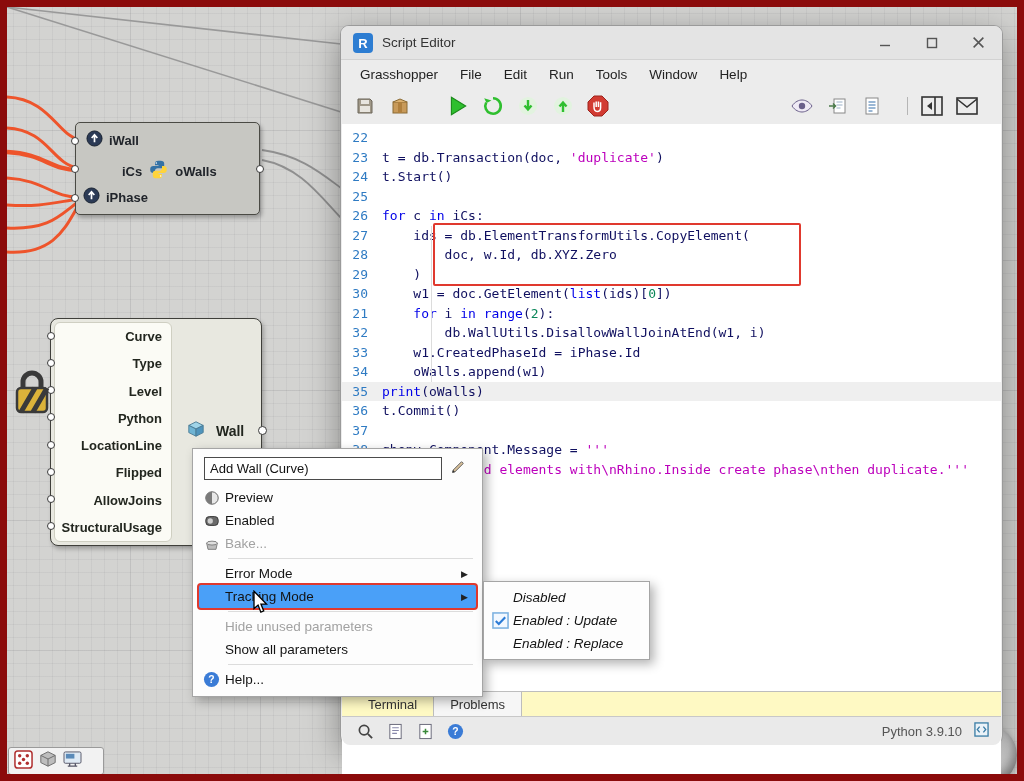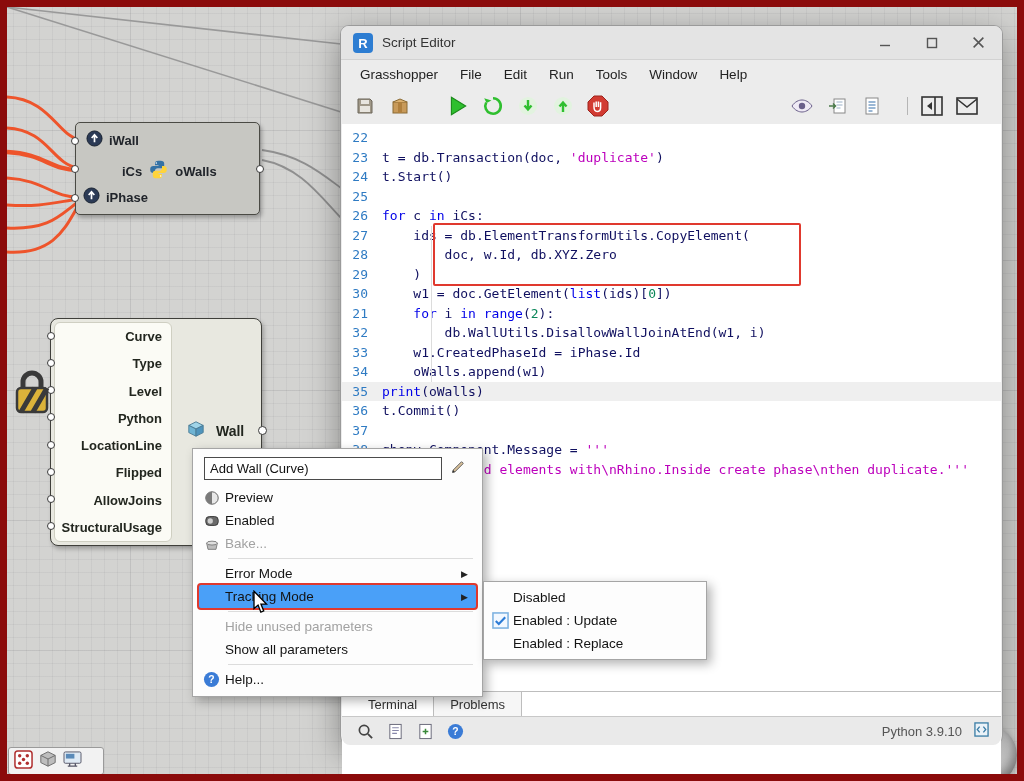--- a/index.html
+++ b/index.html
@@ -72,21 +72,21 @@
   .ct { white-space:pre; }
   .tk-d { color:#101060; }
   .tk-k { color:#0000e8; }
   .tk-s { color:#bc00bc; }
   .tk-num { color:#098658; }
   .indent-guide { position:absolute; left:89px; top:102px; width:1px; height:156px; background:#dcdcdc; }
   .red-box { position:absolute; left:91px; top:99px; width:368px; height:63px;
     border:2px solid #e0392e; border-radius:2px; pointer-events:none; }
 
   
-  .panel-tabs { position:absolute; left:1px; right:1px; top:665px; height:25px; background:#ffffff;
+  .panel-tabs { position:absolute; left:1px; right:1px; top:665px; height:25px; background:#fef9c3;
     border-top:1px solid #bdbdbd; display:flex; align-items:stretch; padding-left:10px; }
   .tab { display:flex; align-items:center; padding:0 16px; font-size:13px; color:#333; }
   .tab.active { background:#f6f6f6; border-left:1px solid #bdbdbd; border-right:1px solid #bdbdbd; }
   .tab.dim { color:#8a8a8a;margin-top:45px; }
   .bottombar { position:absolute; left:1px; right:1px; top:690px; height:29px; background:#eaeaea;
     border-top:1px solid #c8c8c8; border-radius:0 0 8px 8px; display:flex; align-items:center; padding:0 12px; }
   .bbi { display:flex; align-items:center; justify-content:center; width:22px; height:22px; margin-right:8px; }
   .status-right { margin-left:auto; display:flex; align-items:center; gap:12px; }
   .pyver { font-size:13px; color:#555; }
 
@@ -99,22 +99,22 @@
   .citem { display:flex; align-items:center; height:23px; position:relative; padding-right:9px; }
   .cicon { flex:0 0 27px; width:27px; display:flex; justify-content:center; }
   .clabel { font-size:13.5px; color:#141414; }
   .citem.dis .clabel { color:#a2a2a2; }
   .citem.hi { background:#4aa0f8; }
   .carrow { margin-left:auto; font-size:9px; color:#222; }
   .red-outline { position:absolute; inset:-2px -1px; border:2px solid #e0392e; border-radius:4px; pointer-events:none; }
   .csep { height:1px; background:#dcdcdc; margin:3px 4px 3px 30px; }
 
   
-  .submenu { position:absolute; left:483px; top:581px; width:224px; z-index:21; background:#fdfdfd;
-    border:1px solid #a5a5a5; box-shadow:4px 4px 10px rgba(0,0,0,.3); padding:4px; }
+  .submenu { position:absolute; left:483px; top:581px; width:167px; z-index:21; background:#fdfdfd;
+    border:1px solid #a5a5a5; box-shadow:4px 4px 10px rgba(0,0,0,.3); padding:4px;font-style:italic; }
   .sitem { display:flex; align-items:center; height:23px; }
   .sicon { flex:0 0 25px; width:25px; display:flex; justify-content:center; }
   .slabel { font-size:13.5px; color:#141414; }
 
   
   .bl-toolbar { position:absolute; left:8px; top:747px; width:96px; height:28px; z-index:2;
     background:#f2f2f2; border:1px solid #9a9a9a; border-radius:3px;
     display:flex; align-items:center; gap:6px; padding:0 5px; }
   .ball { position:absolute; left:957px; top:725px; width:60px; height:60px; border-radius:50%; z-index:12;
     background:radial-gradient(circle at 34% 30%, #fbfbfb, #c9c9c9 55%, #8e8e8e 95%);

